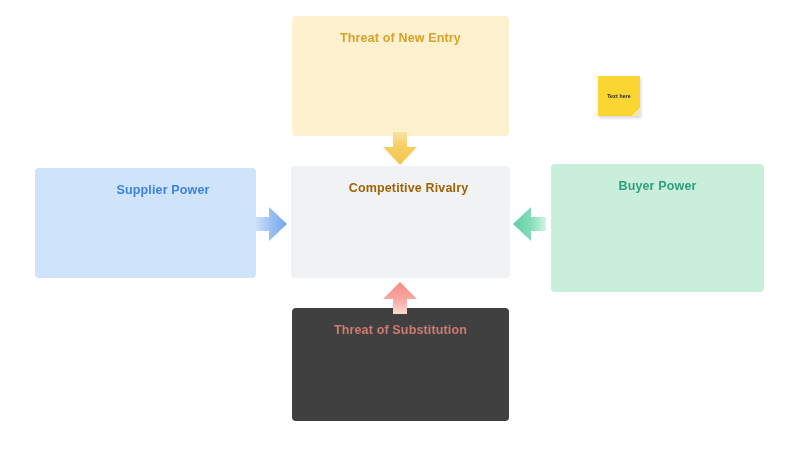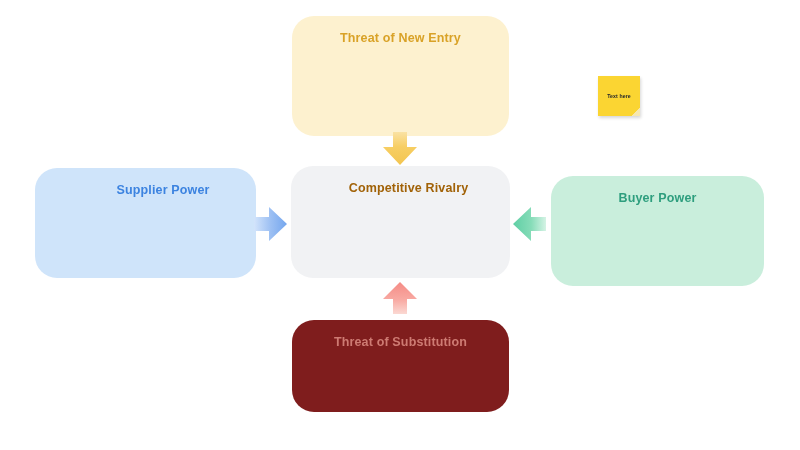--- a/index.html
+++ b/index.html
@@ -18,21 +18,21 @@
   #canvas {
     position: absolute;
     inset: 0;
     width: 800px;
     height: 450px;
     background: #ffffff;
   }
 
   .force-box {
     position: absolute;
-    border-radius: 22px;
+    border-radius: 4px;
     box-sizing: border-box;
   }
 
   .force-title {
     position: absolute;
     left: 0;
     right: 0;
     top: 14px;
     text-align: center;
     font-size: 12.5px;
@@ -58,31 +58,30 @@
   #box-supplier .force-title { color: #3C83E0; padding-left: 35px; }
 
   #box-rivalry {
     left: 291px;  top: 166px;
     width: 219px; height: 112px;
     background: #F1F2F4;
   }
   #box-rivalry .force-title { color: #a16207; margin-left: 16px; }
 
   #box-buyer {
-    left: 551px;  top: 176px;
-    width: 213px; height: 110px;
+    left: 551px;  top: 164px;
+    width: 213px; height: 128px;
     background: #C9EEDC;
   }
   #box-buyer .force-title { color: #2E9E7E; }
 
   #box-substitution {
     left: 292px;  top: 308px;
-    width: 217px; height: 92px;
-    background: #7f1d1d;
-    margin-top: 12px;
+    width: 217px; height: 113px;
+    background: #404040;
   }
   #box-substitution .force-title { color: #CE7B73; }
 
   
   #sticky-note {
     position: absolute;
     left: 306px;  top: 60px;
     width: 42px;  height: 40px;
     background: #FBD532;
     box-shadow: 1px 2px 3px rgba(0,0,0,0.16);

